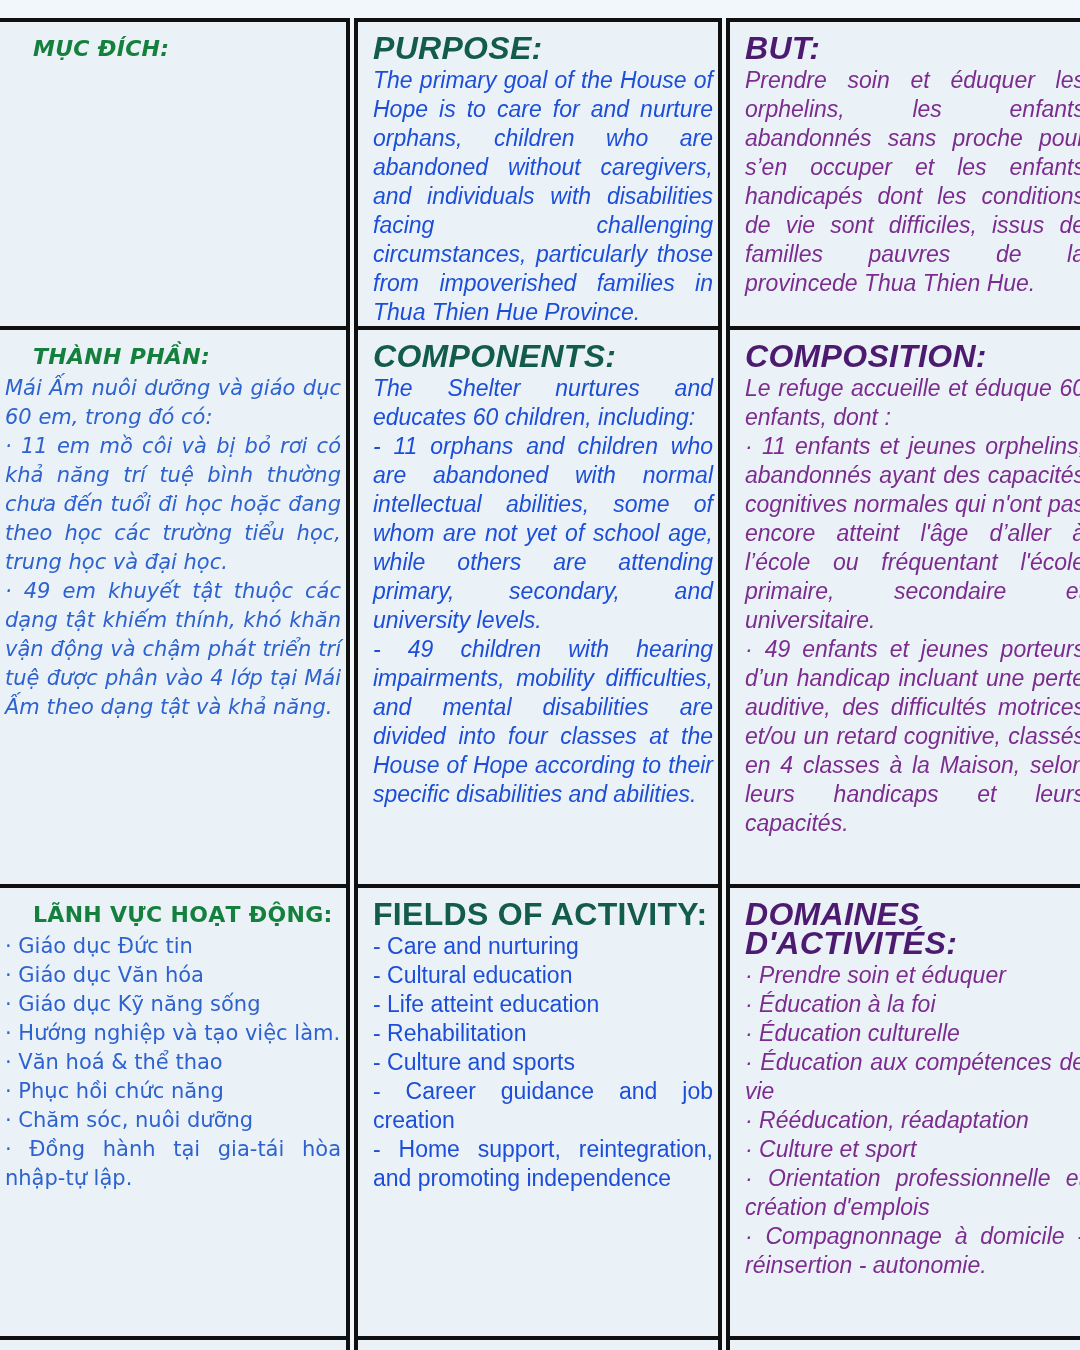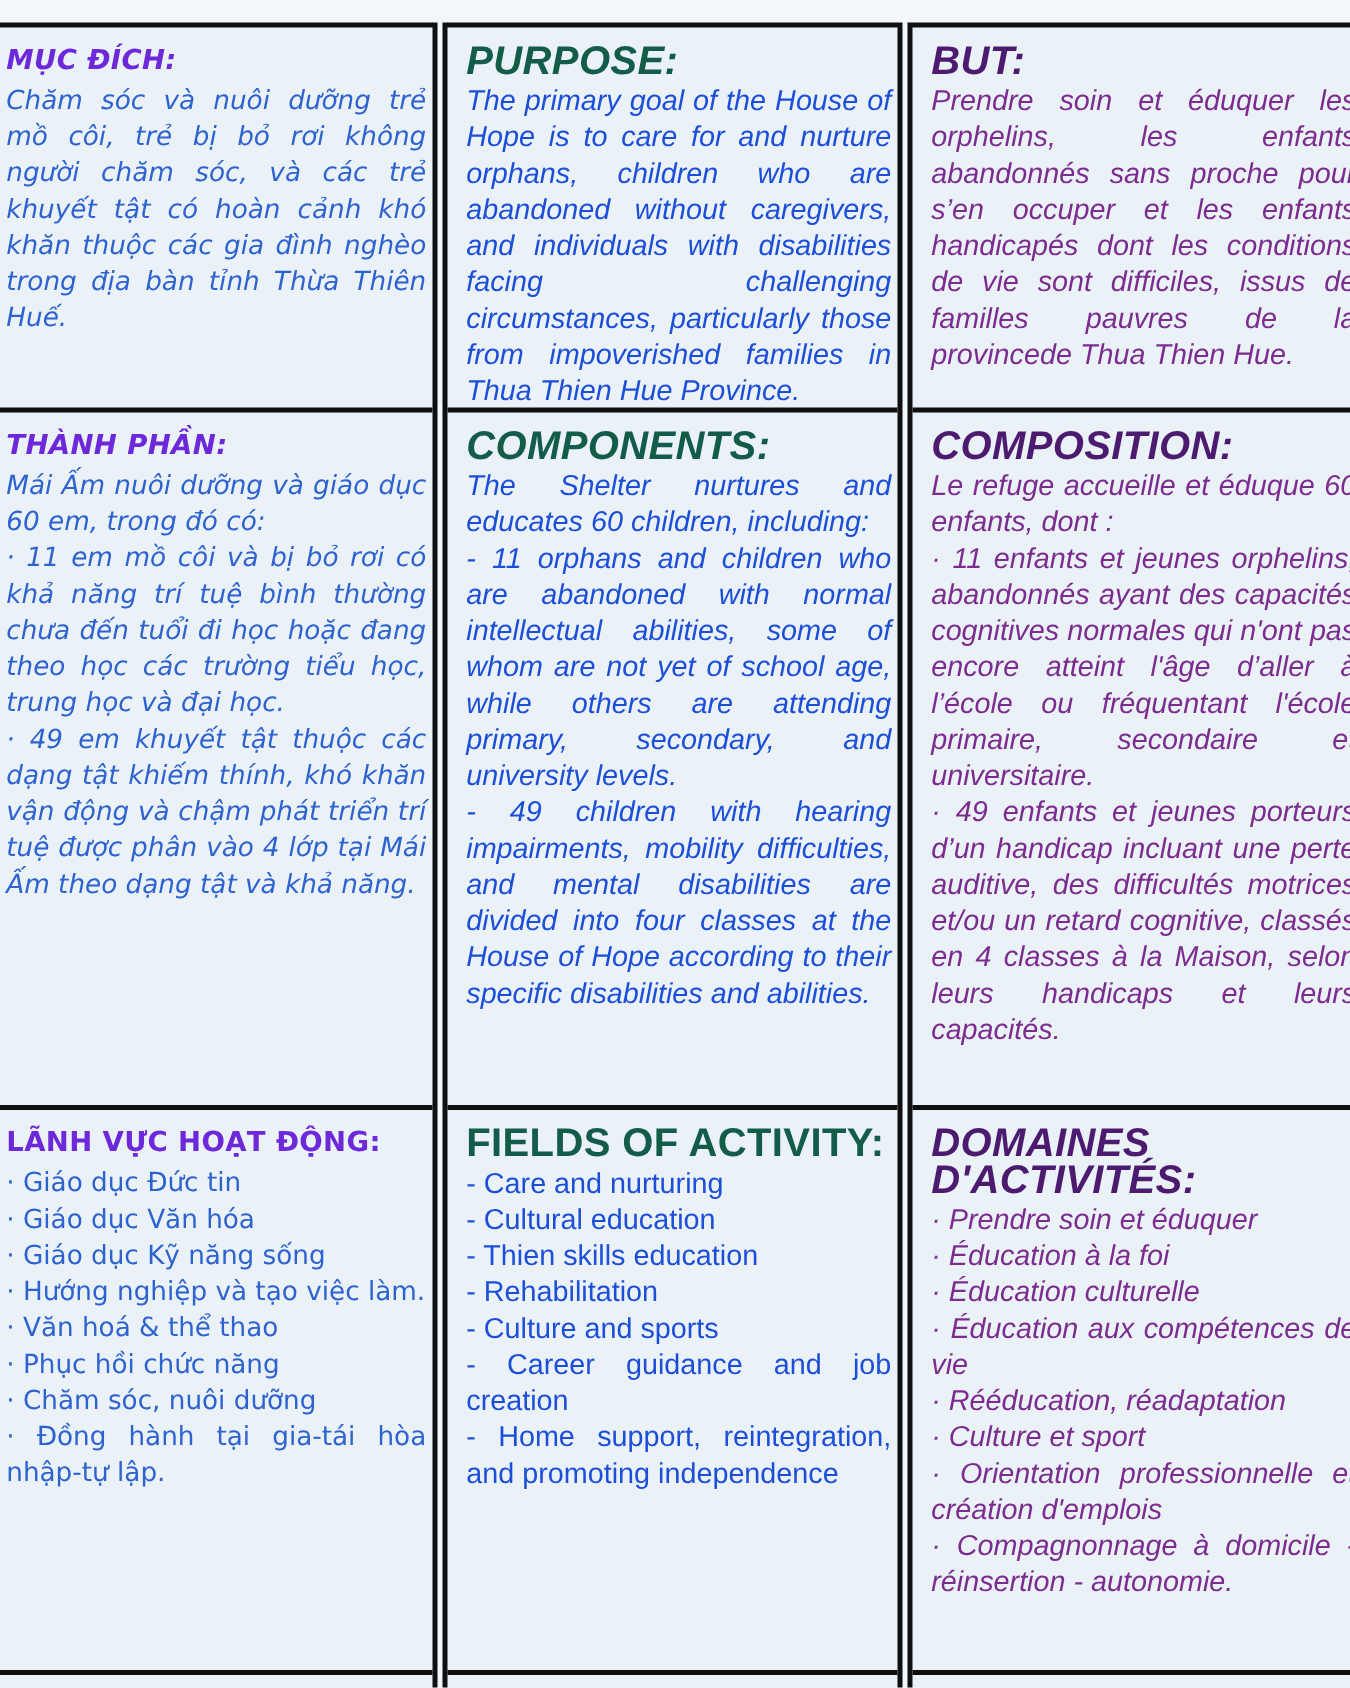--- a/index.html
+++ b/index.html
@@ -36,41 +36,40 @@
     font-size:32px;
     letter-spacing:.3px;
   }
   .para,.item{
     margin:0;
     text-align:justify;
   }
   
   .col-vi{font-family:"DejaVu Sans",sans-serif;font-size:21px;line-height:29px;}
   .col-vi .title{font-size:22px;}
-  .col-vi .title{color:#6d28d9;}
+  .col-vi .title{color:#15803d;margin-left:28px;}
   .col-vi .para,.col-vi .item{color:#2e62cf;}
   
   .col-en{font-size:23px;line-height:29px;}
   .col-en .title{color:#135c49;}
   .col-en .para,.col-en .item{color:#1d4ed8;}
   
   .col-fr{font-size:23px;line-height:29px;}
   .col-fr .title{color:#4c1a6e;}
   .col-fr .para,.col-fr .item{color:#7b2c8e;}
   .col-fr .r3{font-style:italic;}
 </style>
 </head>
 <body>
 
 <div class="stage">
 
   <div class="col col-vi">
     <section class="row r1 it">
       <h2 class="title">MỤC ĐÍCH:</h2>
-      <p class="para">Chăm sóc và nuôi dưỡng trẻ mồ côi, trẻ bị bỏ rơi không người chăm sóc, và các trẻ khuyết tật có hoàn cảnh khó khăn thuộc các gia đình nghèo trong địa bàn tỉnh Thừa Thiên Huế.</p>
     </section>
     <section class="row r2 it">
       <h2 class="title">THÀNH PHẦN:</h2>
       <p class="para">Mái Ấm nuôi dưỡng và giáo dục 60 em, trong đó có:</p>
       <p class="para">· 11 em mồ côi và bị bỏ rơi có khả năng trí tuệ bình thường chưa đến tuổi đi học hoặc đang theo học các trường tiểu học, trung học và đại học.</p>
       <p class="para">· 49 em khuyết tật thuộc các dạng tật khiếm thính, khó khăn vận động và chậm phát triển trí tuệ được phân vào 4 lớp tại Mái Ấm theo dạng tật và khả năng.</p>
     </section>
     <section class="row r3">
       <h2 class="title">LÃNH VỰC HOẠT ĐỘNG:</h2>
       <p class="item">· Giáo dục Đức tin</p>
@@ -93,21 +92,21 @@
     <section class="row r2 it">
       <h2 class="title">COMPONENTS:</h2>
       <p class="para">The Shelter nurtures and educates 60 children, including:</p>
       <p class="para">- 11 orphans and children who are abandoned with normal intellectual abilities, some of whom are not yet of school age, while others are attending primary, secondary, and university levels.</p>
       <p class="para">- 49 children with hearing impairments, mobility difficulties, and mental disabilities are divided into four classes at the House of Hope according to their specific disabilities and abilities.</p>
     </section>
     <section class="row r3">
       <h2 class="title">FIELDS OF ACTIVITY:</h2>
       <p class="item">- Care and nurturing</p>
       <p class="item">- Cultural education</p>
-      <p class="item">- Thien skills education</p>
+      <p class="item">- Life atteint education</p>
       <p class="item">- Rehabilitation</p>
       <p class="item">- Culture and sports</p>
       <p class="item">- Career guidance and job creation</p>
       <p class="item">- Home support, reintegration, and promoting independence</p>
     </section>
     <div class="row filler"></div>
   </div>
 
   <div class="col col-fr">
     <section class="row r1 it">

